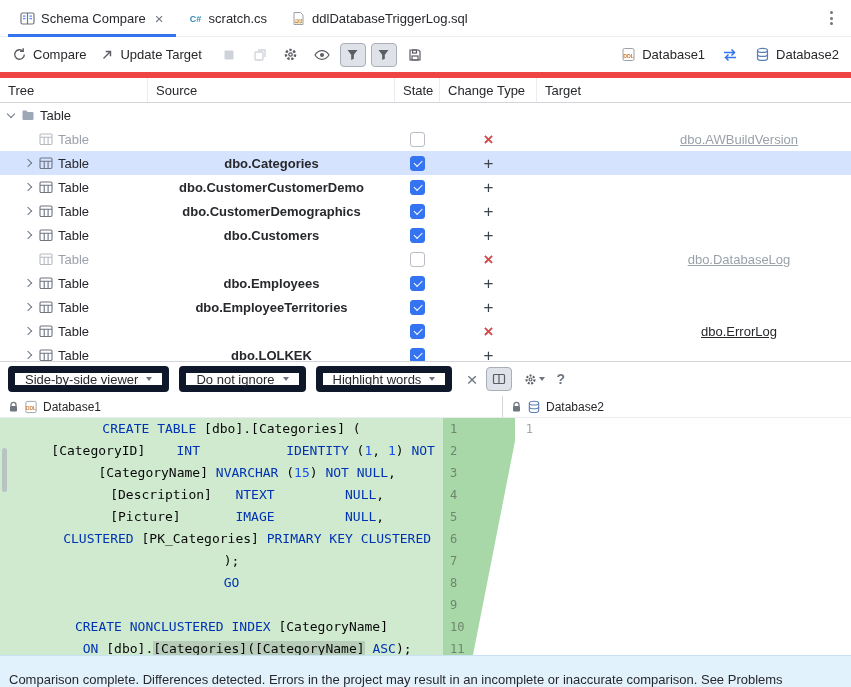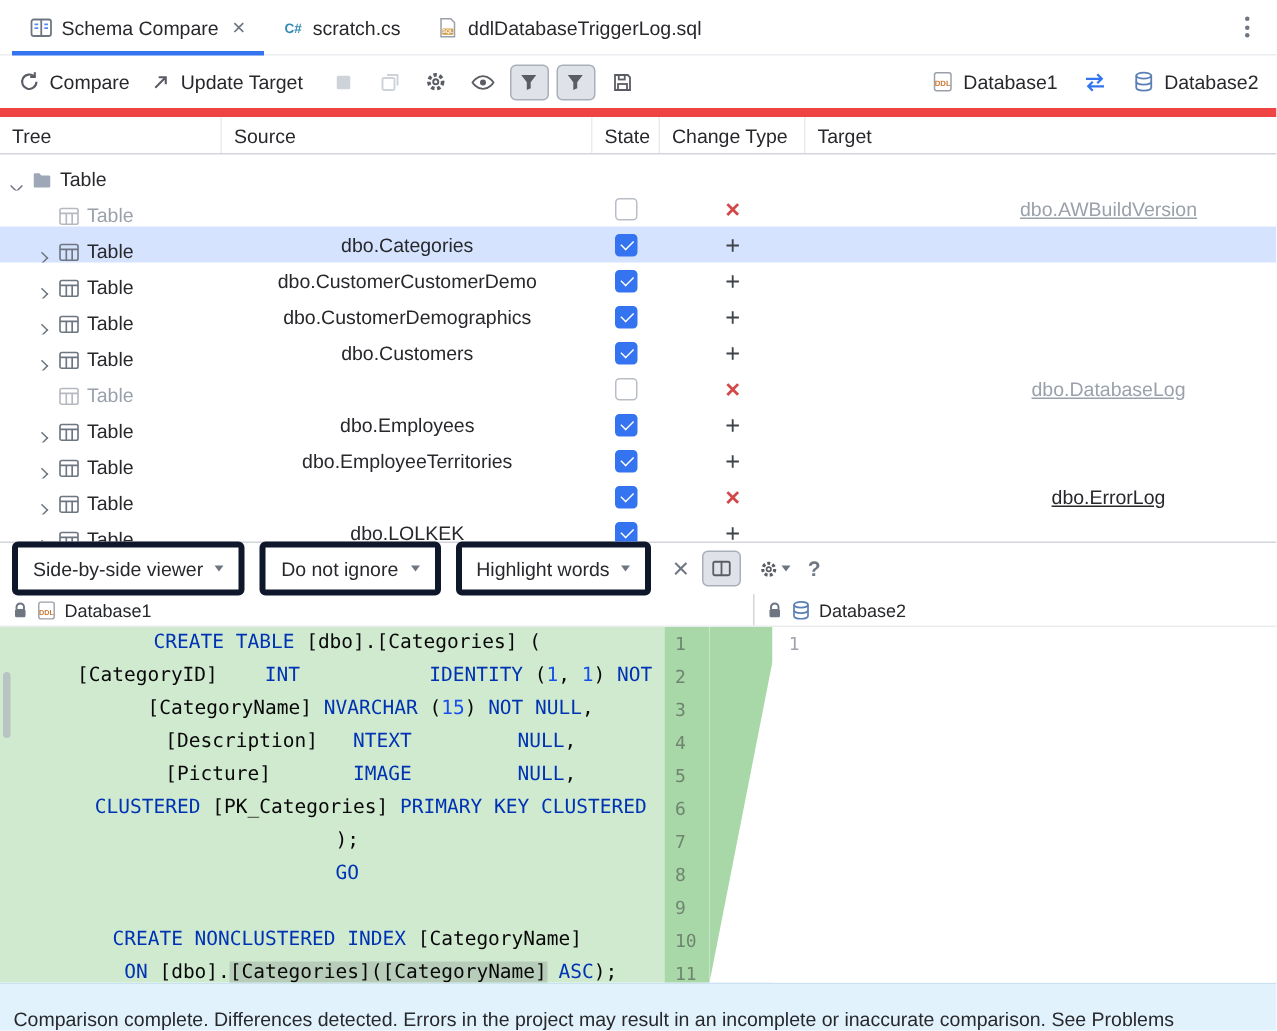--- a/index.html
+++ b/index.html
@@ -25,40 +25,40 @@
   .db-chip { display:flex; align-items:center; gap:6px; cursor:pointer; }
 
   
   .grid-header { height:25px; display:grid; grid-template-columns:148px 247px 45px 97px 1fr; border-bottom:1px solid #d3d5db; }
   .hcell { display:flex; align-items:center; padding-left:8px; border-right:1px solid #ebecf0; }
   .hcell:last-child { border-right:none; }
   .grid-body { height:258px; overflow:hidden; }
   .row { height:24px; display:grid; grid-template-columns:148px 247px 45px 97px 1fr; align-items:center; cursor:default; }
   .row.selected { background:#D6E3FF; }
   .cell { display:flex; align-items:center; height:100%; overflow:hidden; }
-  .c-tree { gap:5px; padding-left:24px;align-items:flex-end; }
+  .c-tree { gap:5px; padding-left:24px; }
   .c-tree.lvl0 { padding-left:6px; }
   .c-tree.dim .gicon { opacity:.5; }
   .chev { width:10px; display:inline-flex; justify-content:center; align-items:center; }
   .chev.right::before { content:''; width:5px; height:5px; border-right:1.4px solid #6e7681; border-bottom:1.4px solid #6e7681; transform:rotate(-45deg); margin-left:-2px; }
   .chev.down::before { content:''; width:5px; height:5px; border-right:1.4px solid #6e7681; border-bottom:1.4px solid #6e7681; transform:rotate(45deg); margin-top:-2px; }
   .muted { color:#9ba1aa; }
-  .c-src { justify-content:center; }
+  .c-src { justify-content:center;font-weight:bold; }
   .c-state { justify-content:center; }
   .c-chg { justify-content:center; }
   .c-tgt { justify-content:center; padding-left:90px;text-decoration:underline; }
   .cb { width:15px; height:15px; border:1.5px solid #b9bdc5; border-radius:3px; background:#fff; position:relative; display:inline-block; cursor:pointer; }
   .cb.on { background:#3574F0; border-color:#3574F0; }
   .cb.on::after { content:''; position:absolute; left:2.5px; top:3.5px; width:7px; height:3.5px; border-left:1.8px solid #fff; border-bottom:1.8px solid #fff; transform:rotate(-45deg); }
   .chg-del { color:#D14949; font-size:17px; font-weight:700; line-height:1; }
   .chg-add { color:#3f434a; font-size:17px; font-weight:400; line-height:1; }
 
   
   .diff-toolbar { height:35px; display:flex; align-items:center; gap:10px; padding:0 8px; border-top:1px solid #d3d5db; }
-  .select-btn { height:36px; display:flex; align-items:center; gap:8px; padding:0 10px; border:4px solid #0f172a; border-radius:4px; background:#fff; cursor:pointer; }
+  .select-btn { height:26px; display:flex; align-items:center; gap:8px; padding:0 10px; border:7px solid #0f172a; border-radius:4px; background:#fff; cursor:pointer; }
   .caret { width:0; height:0; border-left:3.5px solid transparent; border-right:3.5px solid transparent; border-top:4.5px solid #6e7681; }
   .dt-icons { display:flex; align-items:center; gap:9px; margin-left:4px; }
   .x-icon { color:#6e7681; font-size:19px; line-height:1; cursor:pointer; }
   .help { color:#6e7681; font-size:14px; font-weight:bold; cursor:pointer; }
   .gear-caret { display:flex; align-items:center; gap:2px; }
 
   
   .pane-headers { height:22px; display:flex; font-size:12px; border-bottom:1px solid #ebecf0; }
   .pane-h { display:flex; align-items:center; gap:5px; padding:0 8px; }
   .pane-h.left { width:503px; border-right:1px solid #d3d5db; }

